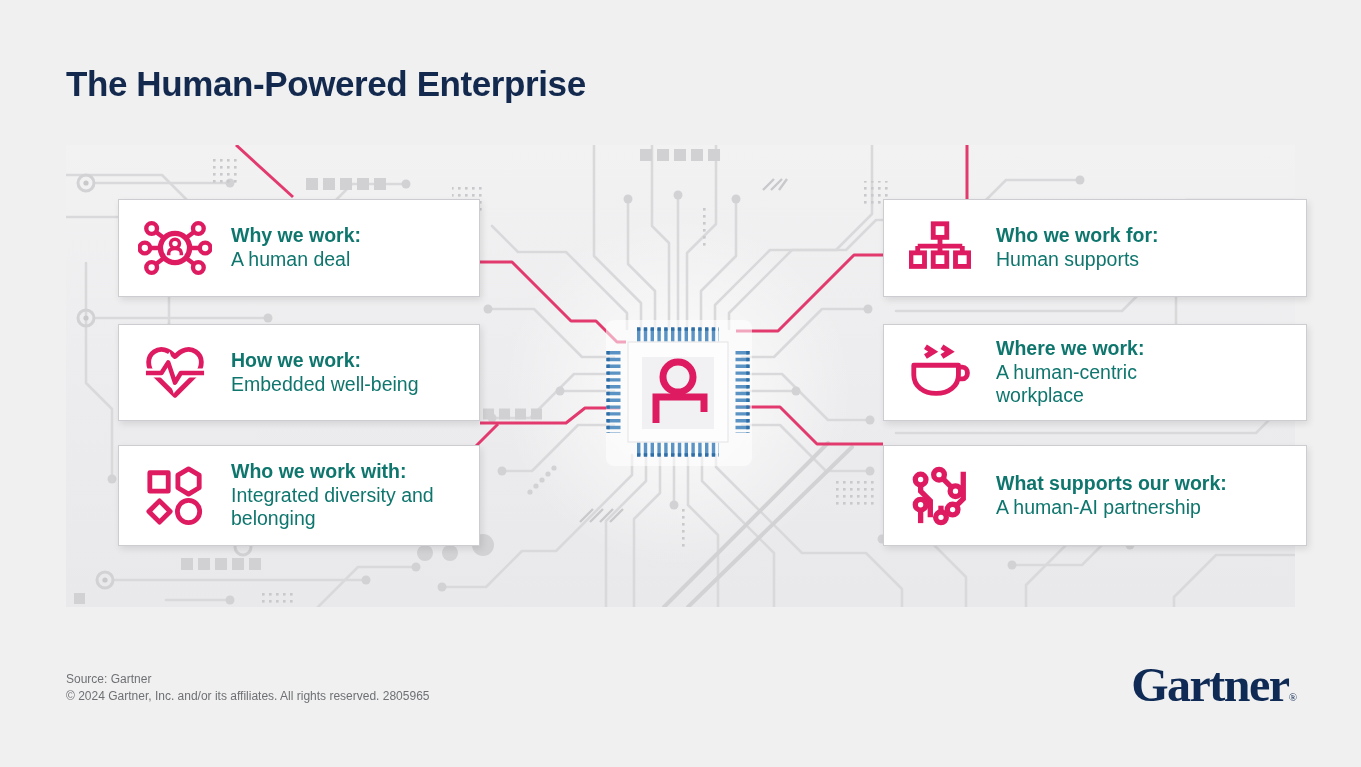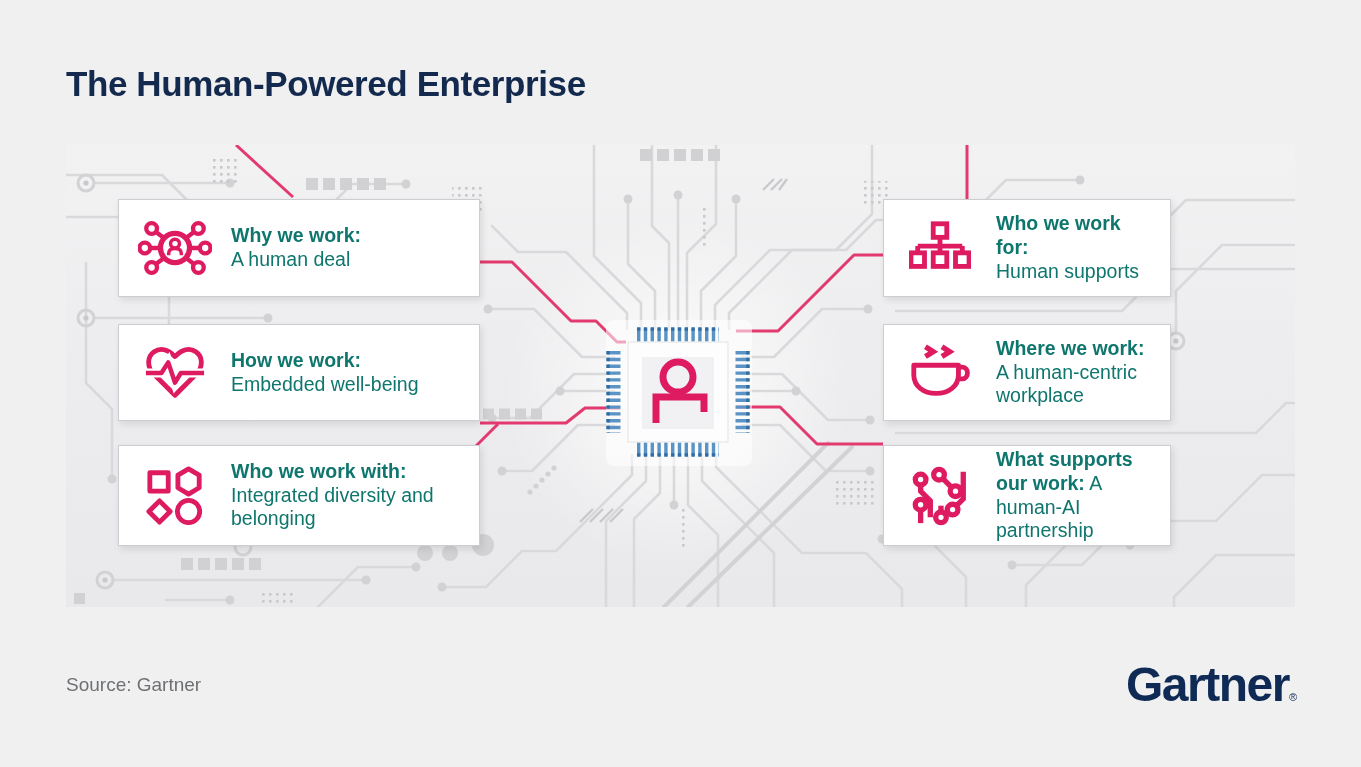--- a/index.html
+++ b/index.html
@@ -19,38 +19,38 @@
     position:absolute;left:66px;top:145px;width:1229px;height:462px;
     background:linear-gradient(180deg,#f2f2f3 0%,#ececee 55%,#e9e9eb 100%);
   }
   .circuit{position:absolute;left:0;top:0;width:1229px;height:462px;display:block;}
   .box{
     position:absolute;background:#ffffff;border:1px solid #cdcdd1;
     box-shadow:2px 3px 7px rgba(0,0,0,0.10);
     display:flex;align-items:center;box-sizing:border-box;
   }
   .box-l{left:52px;width:362px;}
-  .box-r{left:817px;width:288px;}
+  .box-r{left:817px;width:424px;}
   .box1{top:54px;height:98px;}
   .box2{top:179px;height:97px;}
   .box3{top:300px;height:101px;}
   .iconwrap{flex:0 0 112px;display:flex;justify-content:center;align-items:center;}
   .boxtext{
     font-size:19.5px;line-height:1.22;color:#0f766e;
     width:232px;padding-right:12px;
   }
   .boxtext .b{font-weight:700;display:block;}
   .box--inline .boxtext .b{display:inline;}
   .footer{
     position:absolute;left:66px;top:671px;
-    font-size:19px;line-height:1.45;color:#6e7073;
+    font-size:12px;line-height:1.45;color:#6e7073;
   }
   .logo{
     position:absolute;right:64px;top:657px;
-    font-size:48px;font-weight:700;letter-spacing:-1.5px;color:#0f2b55;
+    font-size:48px;font-weight:700;letter-spacing:-1.5px;color:#0f2b55;font-family:Liberation Serif, serif;
   }
   .logo .reg{font-size:11px;font-weight:400;vertical-align:baseline;letter-spacing:0;}
   .icon{display:block;}
 </style>
 </head>
 <body>
 
 <div class="page-title">The Human-Powered Enterprise</div>
 
 <div class="panel">
@@ -329,15 +329,16 @@
     <div class="boxtext">
       <span class="b">Where we work:</span>
       <span class="r">A human-centric workplace</span>
     </div>
   </div>
 
 </div>
 
 <div class="footer">
   <div>Source: Gartner</div>
+  <div>© 2024 Gartner, Inc. and/or its affiliates. All rights reserved. 2805965</div>
 </div>
 
 <div class="logo"><span>Gartner</span><span class="reg">®</span></div>
 
 </body></html>

